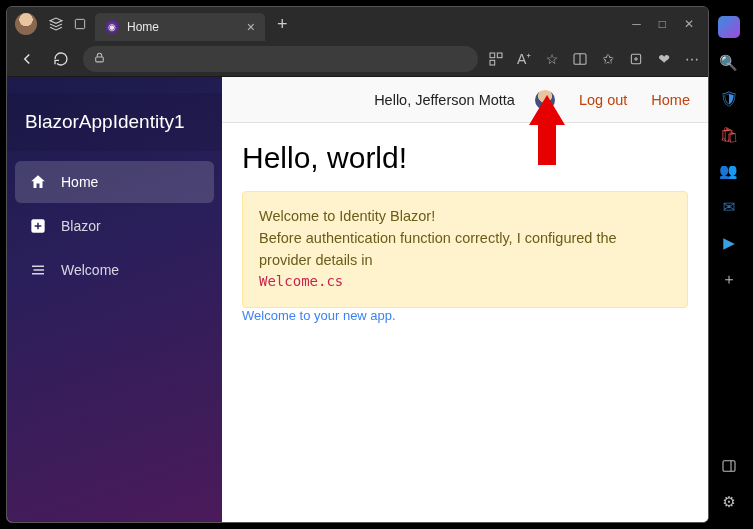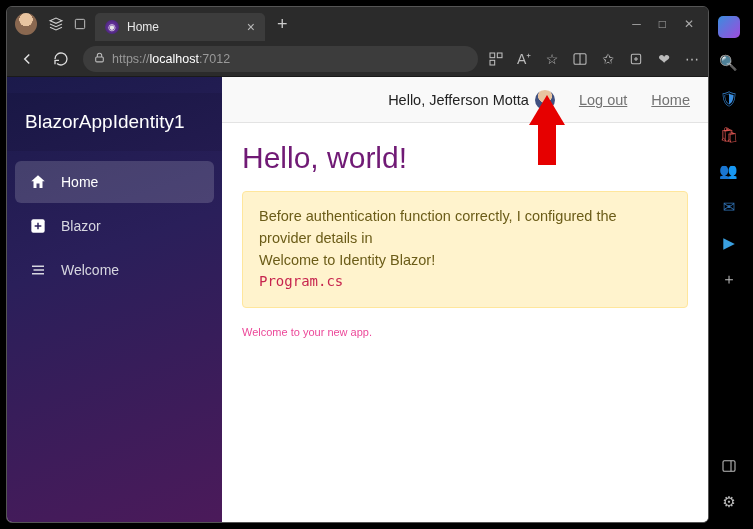--- a/index.html
+++ b/index.html
@@ -61,31 +61,31 @@
     border-radius:6px; font-size:14px; color:#d7d7e0; cursor:pointer;
   }
   .nav-item.active { background: rgba(255,255,255,0.16); color:#fff;}
   .nav-item .ic { width:18px; height:18px; display:flex; align-items:center; justify-content:center;}
   .main { flex:1; background:#fff; display:flex; flex-direction:column; }
   .topline {
     height:46px; border-bottom:1px solid #e3e3e3; display:flex; align-items:center;
     justify-content:flex-end; gap:24px; padding:0 18px; font-size:14.5px;
     background:#f9f9f9;
   }
-  .greet { color:#222; display:flex; align-items:center; gap:6px;text-align:center;}
+  .greet { color:#222; display:flex; align-items:center; gap:20px;text-align:center;}
   .greet .avatar-sm { width:20px; height:20px; border-radius:50%; background: radial-gradient(circle at 50% 30%, #e8c4a0 40%, #405080 41%);}
-  .link { color:#737373; cursor:pointer;text-decoration:underline; }
+  .link { color:#c2410c; cursor:pointer; }
   .content { padding: 18px 20px; }
-  .content h1 { font-size:30px; font-weight:400; color:#701a75; margin-bottom:16px;}
+  .content h1 { font-size:30px; font-weight:400; color:#000000; margin-bottom:16px;}
   .alert {
     background:#fff3cd; border:1px solid #ffe69c; color:#6b5c18;
     padding:14px 16px; font-size:14.5px; border-radius:4px; line-height:1.5;
   }
   .alert code { color:#c7254e; font-family: Consolas, monospace; font-size:14px;}
-  .para { margin-top:18px; font-size:11px; color:#ec4899; }
+  .para { font-size:13px; color:#3b82f6; }
 
   
   .rail {
     position:absolute; right:6px; top:6px; bottom:6px; width:36px;
     display:flex; flex-direction:column; align-items:center; gap:14px;
     padding:10px 0; color:#bbb;
   }
   .rail .ri { width:22px; height:22px; display:flex; align-items:center; justify-content:center; border-radius:4px; font-size:15px;}
   .rail .spacer { flex:1; }
 
@@ -139,23 +139,20 @@
       <svg viewBox="0 0 24 24" width="16" height="16" fill="none" stroke="#ddd" stroke-width="2">
           <path d="M3 12a9 9 0 1 1 3 6.7M3 20v-6h6"></path>
         </svg>
     </div>
     <div class="addrbox">
       <span class="lock">
         <svg viewBox="0 0 24 24" width="13" height="13" fill="none" stroke="#bbb" stroke-width="2">
             <rect x="5" y="11" width="14" height="9" rx="2"></rect>
             <path d="M8 11V8a4 4 0 0 1 8 0v3"></path>
           </svg>
-      </span>
-      <span class="url">
-        <span class="dim">https://</span><span class="bold">localhost</span><span class="dim">:7012</span>
       </span>
     </div>
     <div class="addr-icons">
       <span>
           <svg viewBox="0 0 24 24" width="14" height="14" fill="none" stroke="#bbb" stroke-width="1.6">
             <rect x="3" y="3" width="7" height="7"></rect>
             <rect x="14" y="3" width="7" height="7"></rect>
             <rect x="3" y="14" width="7" height="7"></rect>
           </svg>
         </span>
@@ -219,25 +216,25 @@
         <span class="greet">
           <span>Hello, Jefferson Motta</span>
           <span class="avatar-sm"></span>
         </span>
         <span class="link">Log out</span>
         <span class="link">Home</span>
       </div>
       <div class="content">
         <h1>Hello, world!</h1>
         <div class="alert">
+          <div>Welcome to Identity Blazor!</div>
           <div>
             <span>Before authentication function correctly, I configured the provider details in </span>
           </div>
-          <div>Welcome to Identity Blazor!</div>
-          <code>Program.cs</code>
+          <code>Welcome.cs</code>
         </div>
         <p class="para">Welcome to your new app.</p>
       </div>
     </main>
   </div>
 </div>
 
 <div class="rail">
   <div class="ri" style="background:linear-gradient(135deg,#3a8dde,#a04bdc);border-radius:5px;"></div>
   <div class="ri">🔍</div>

